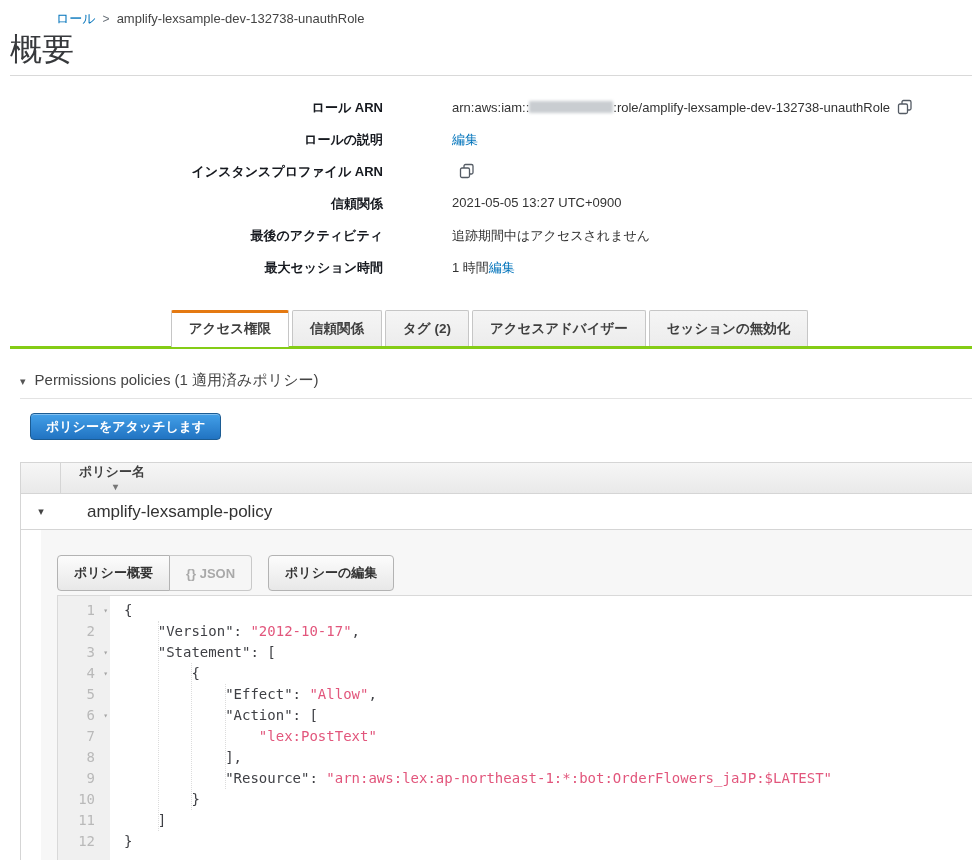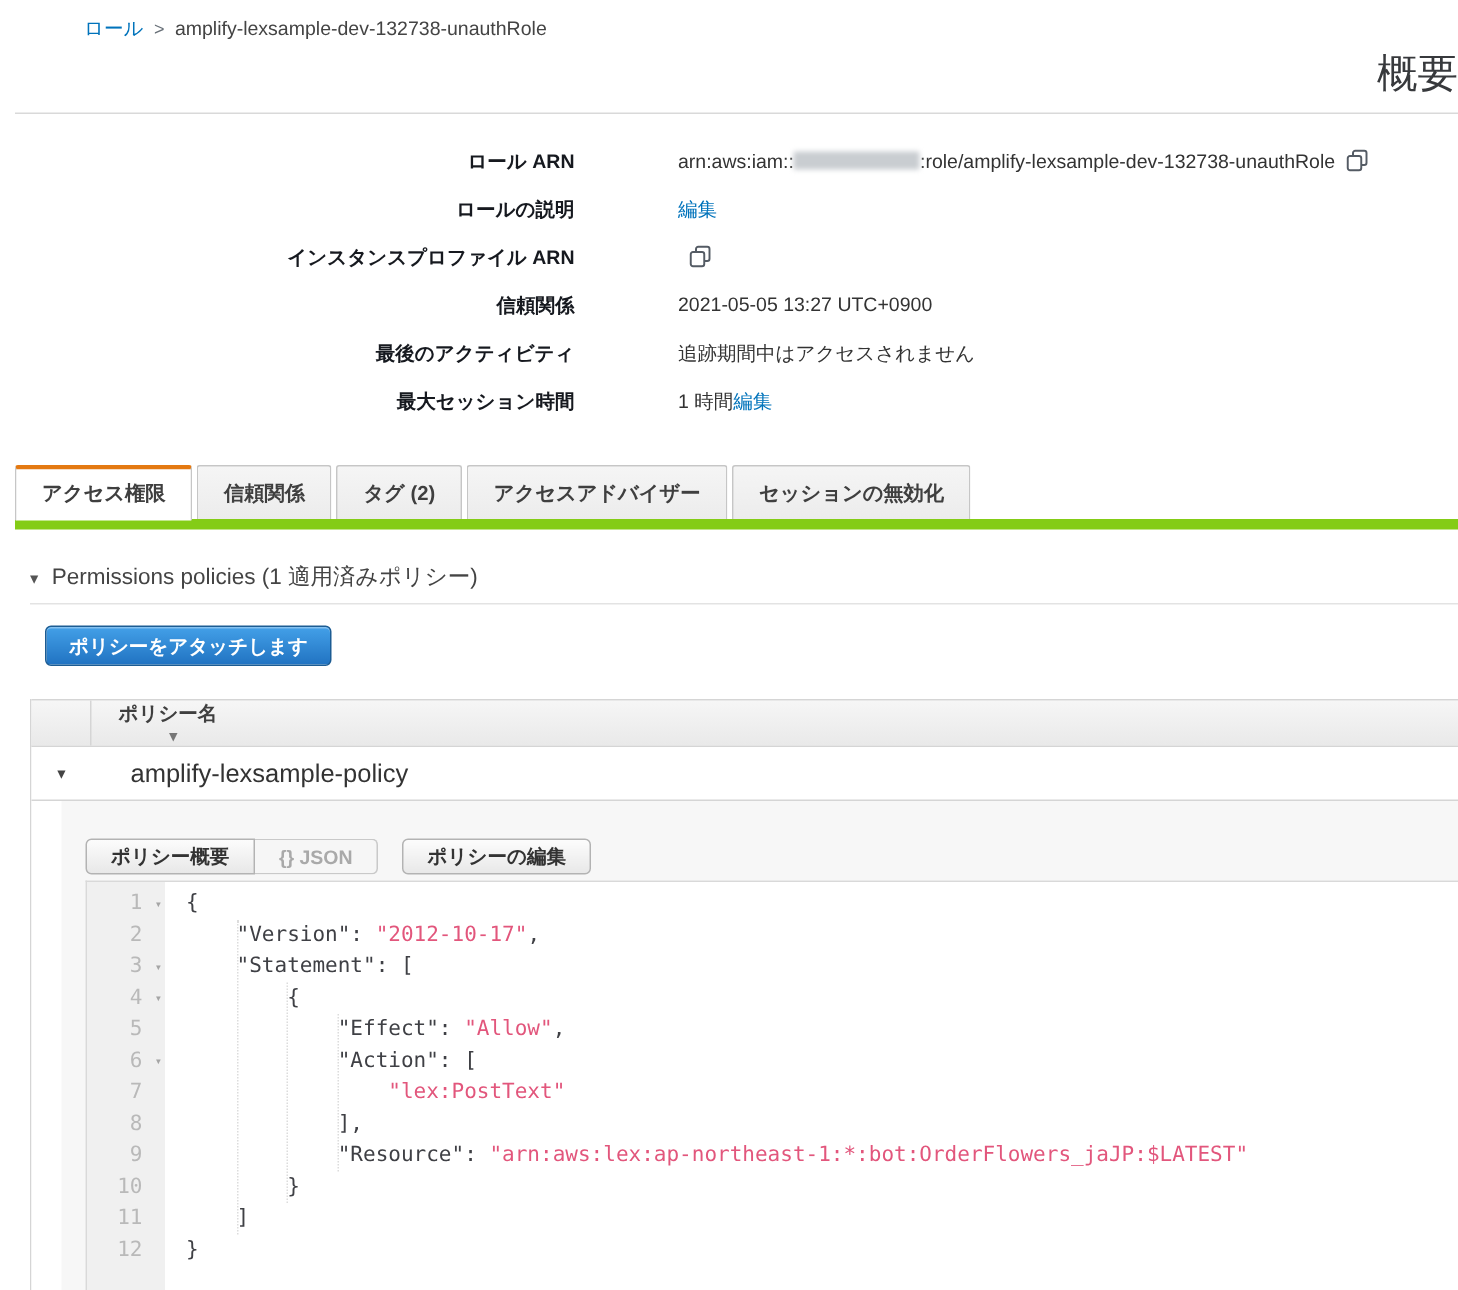--- a/index.html
+++ b/index.html
@@ -6,34 +6,34 @@
   html,body { background:#fff; }
   .page {
     position:relative; width:972px; height:860px; overflow:hidden;
     background:#fff; font-family:"Liberation Sans", sans-serif; color:#333;
   }
   
   .breadcrumb { padding:10px 0 0 10px; font-size:13px; color:#444; }
   .breadcrumb a { color:#0073bb; text-decoration:none; cursor:pointer;margin-left:46px; }
   .crumb-sep { color:#687078; margin:0 7px; font-size:12px; }
   
-  h1.page-title { margin:5px 0 0 10px; font-size:27px; font-weight:400; color:#37393c; line-height:32px;text-align:right; }
+  h1.page-title { margin:5px 0 0 10px; font-size:32px; font-weight:400; color:#37393c; line-height:32px; }
   .rule { border:none; border-top:1px solid #d9d9d9; margin:10px 0 0 10px; }
   .rule2 { border:none; border-top:1px solid #e3e3e3; margin:8px 0 0 20px; }
   
   .summary { margin-top:23px; }
   .srow { display:flex; align-items:flex-start; margin-bottom:14px; min-height:17px;gap:42px; }
   .slabel { width:383px; text-align:right; font-weight:bold; font-size:13px; color:#16191f; flex:none; }
   .svalue { margin-left:27px; font-size:13px; color:#333; display:flex; align-items:center; flex-wrap:wrap; }
   .svalue a { color:#0073bb; text-decoration:none; cursor:pointer; }
   .redacted { display:inline-block; width:84px; height:12px; background:#c9cdd1; border-radius:1px; filter:blur(1.8px); vertical-align:-1px; }
   .copy-btn { display:inline-block; margin-left:7px; cursor:pointer; line-height:0; }
   .copy-btn svg { display:block; }
   
-  .tabbar { margin:33px 0 0 10px; border-bottom:7px solid #84cc16; white-space:nowrap; }
+  .tabbar { margin:33px 0 0 10px; border-bottom:3px solid #84cc16; white-space:nowrap;text-align:center; }
   .tab {
     display:inline-block; vertical-align:bottom; padding:9px 17px 8px; margin-right:3px;
     font-size:13.5px; font-weight:bold; color:#3f3f3f; cursor:pointer;
     background:linear-gradient(#f5f5f5,#ececec); border:1px solid #c6c6c6; border-bottom:none;
     border-radius:2px 2px 0 0; margin-bottom:0;
   }
   .tab.active {
     background:#fff; border-top:3px solid #e47911; padding-top:7px;
     position:relative; margin-bottom:-1px; padding-bottom:9px;
   }
@@ -58,21 +58,21 @@
   .th-label { display:flex; align-items:center; padding-left:18px; font-size:13px; font-weight:bold; color:#3f3f3f; cursor:pointer;flex-direction:column; }
   .sort-caret { font-size:10px; color:#767676; margin-left:7px; }
   .trow { height:36px; display:flex; align-items:center; border-bottom:1px solid #d5d5d5; background:#fff; cursor:pointer; }
   .row-caret { width:40px; flex:none; text-align:center; font-size:11px; color:#444; cursor:pointer; }
   .row-name { padding-left:26px; font-size:17px; color:#333; }
   
   .expand { padding-left:20px; background:#fff; }
   .panel { background:#f7f7f7; height:344px; padding-top:25px; }
   .pbtns { margin-left:16px; display:flex; align-items:center; }
   .pbtn {
-    height:24px; padding:0 16px; font-size:13px; font-weight:bold; color:#333;
+    height:36px; padding:0 16px; font-size:13px; font-weight:bold; color:#333;
     background:linear-gradient(#fcfcfc,#e8e8e8); border:1px solid #b3b3b3; cursor:pointer;
     font-family:"Liberation Sans", sans-serif;
   }
   .pbtn.first { border-radius:4px 0 0 4px; }
   .pbtn.mid { border-radius:0 4px 4px 0; border-left:none; }
   .pbtn.disabled { background:#f6f6f6; color:#a9a9a9; border-color:#c9c9c9; cursor:default; }
   .pbtn.solo { border-radius:4px; margin-left:16px; }
   
   .editor {
     margin-left:16px; margin-top:4px; height:287px; overflow:hidden;

